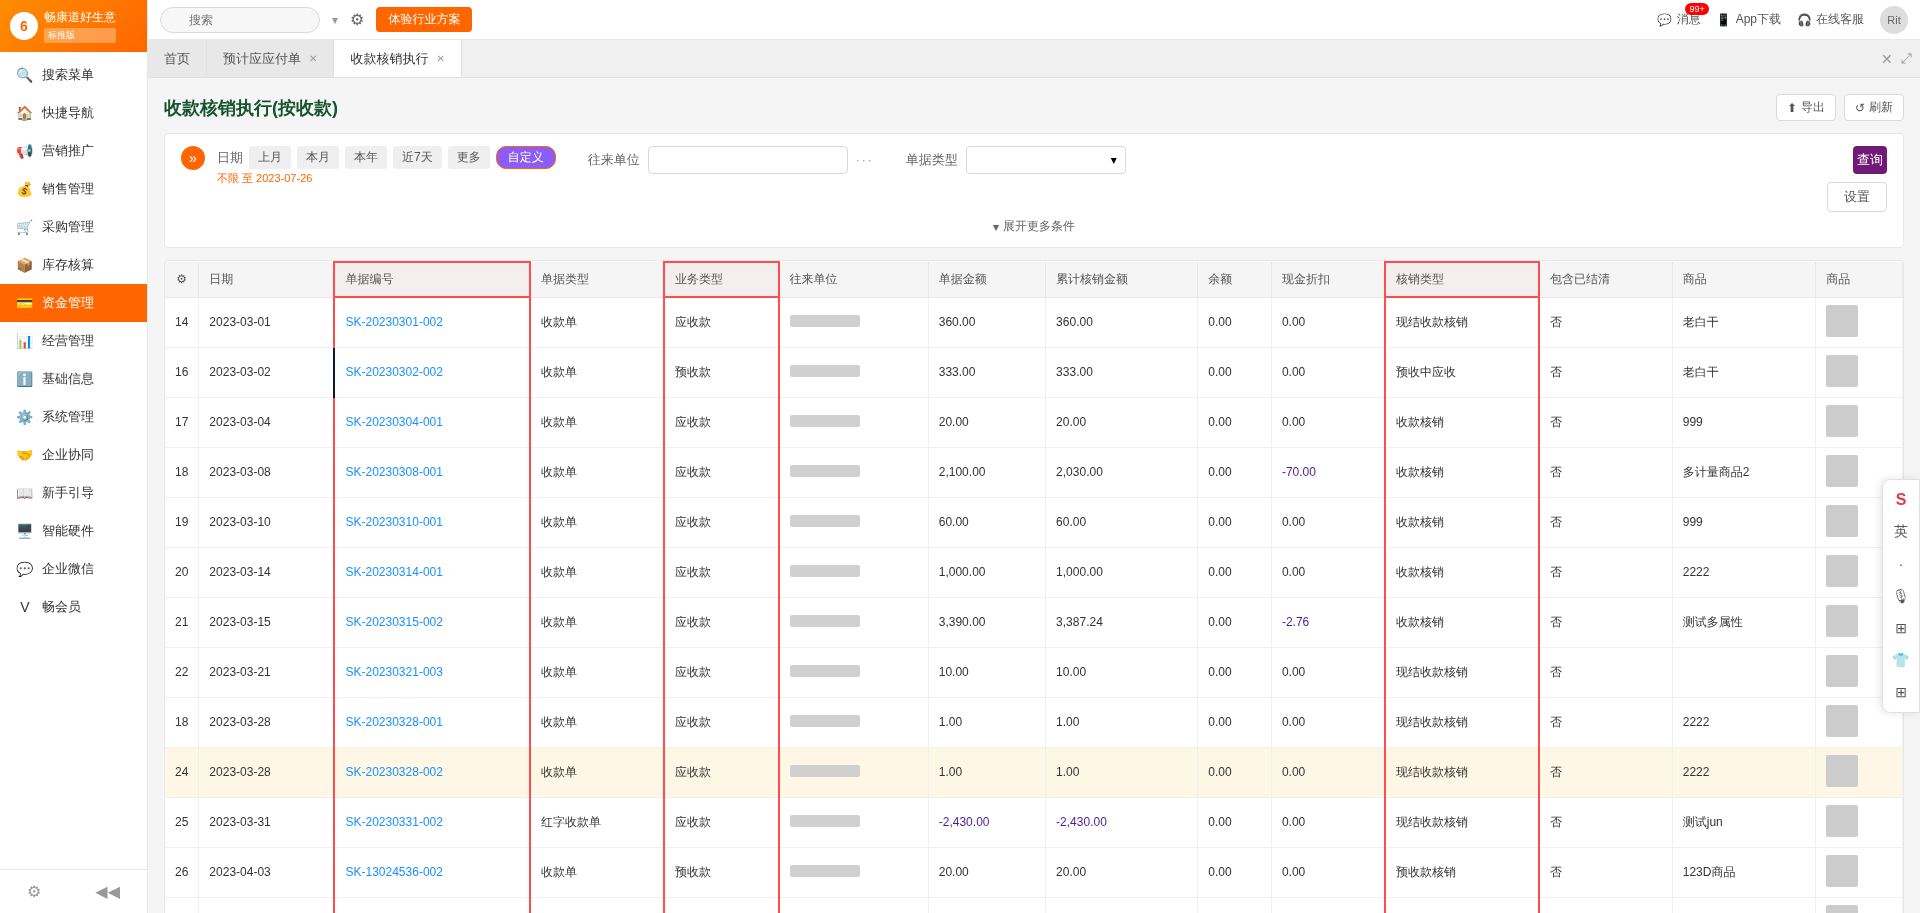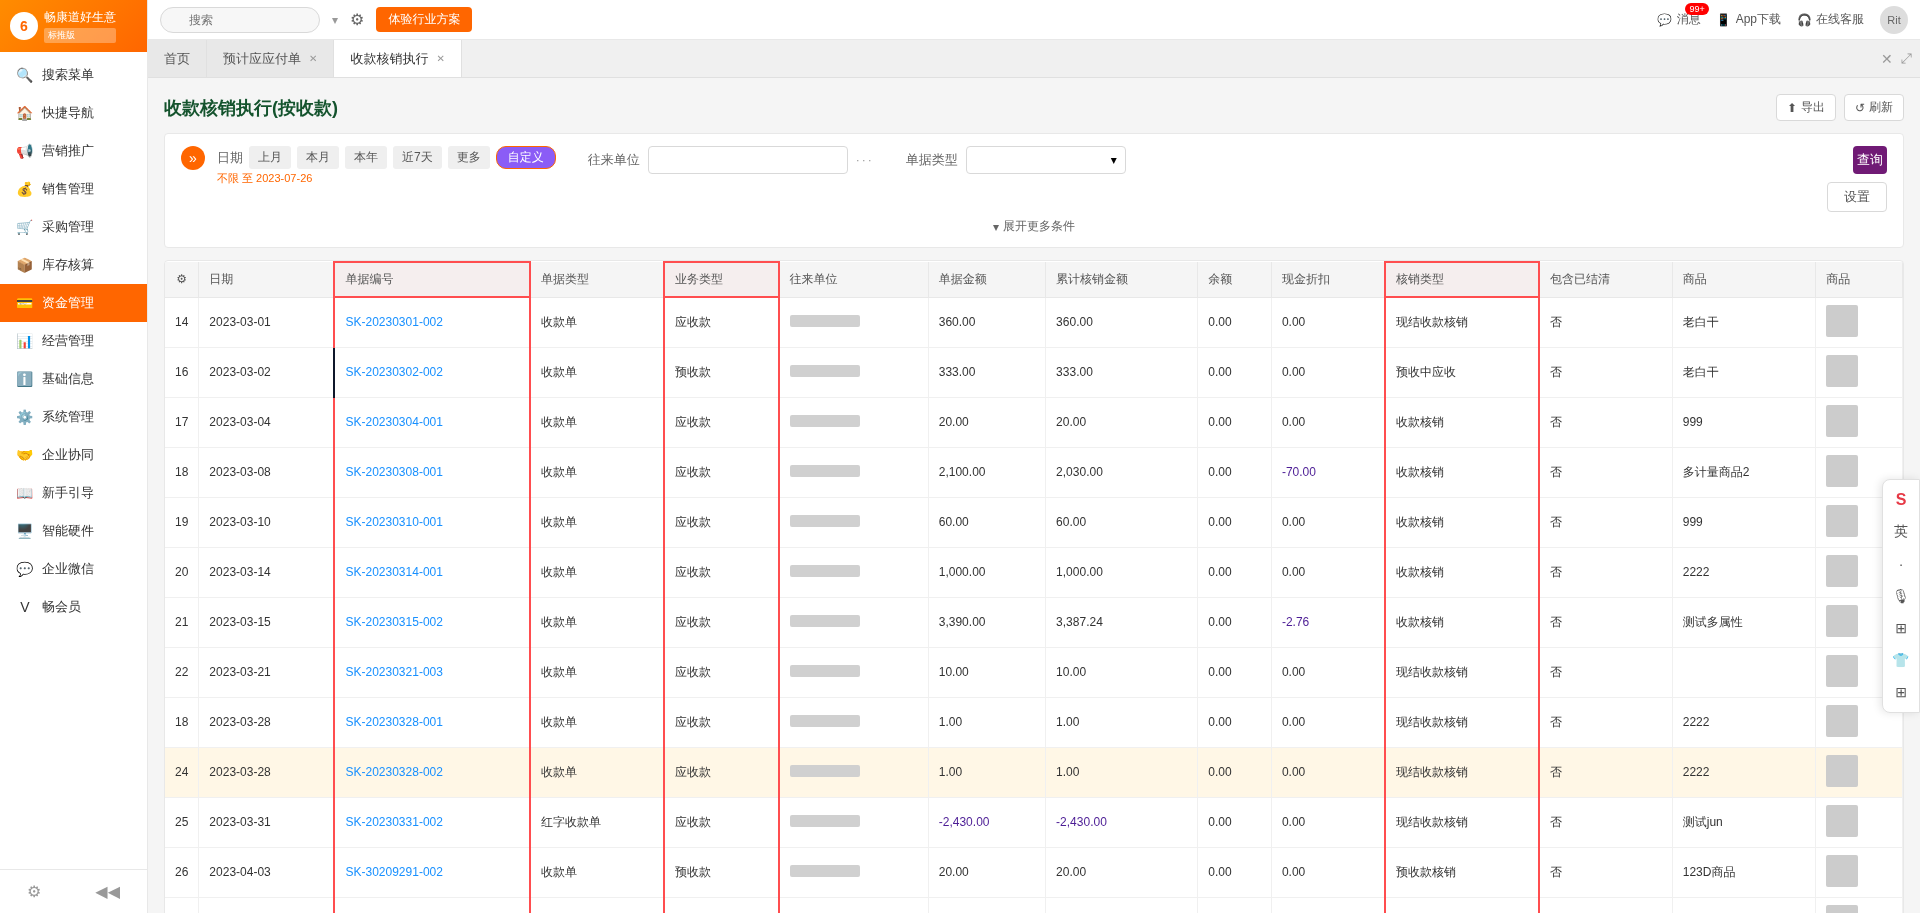--- a/index.html
+++ b/index.html
@@ -461,21 +461,21 @@
       <td>0.00</td>
       <td class="">0.00</td>
       <td style="border-left:2px solid #ff4d4f;border-right:2px solid #ff4d4f;">现结收款核销</td>
       <td>否</td>
       <td>测试jun</td>
       <td><span style="display:inline-block;width:32px;height:32px;background:#ccc;border-radius:2px;"></span></td>
     </tr>
               <tr>
       <td>26</td>
       <td>2023-04-03</td>
-      <td style="border-left:2px solid #ff4d4f;border-right:2px solid #ff4d4f;"><a href="#" class="link" style="color:#1890ff;text-decoration:none;">SK-30209291-002</a></td>
+      <td style="border-left:2px solid #ff4d4f;border-right:2px solid #ff4d4f;"><a href="#" class="link" style="color:#1890ff;text-decoration:none;">SK-13024536-002</a></td>
       <td>收款单</td>
       <td style="border-left:2px solid #ff4d4f;border-right:2px solid #ff4d4f;">预收款</td>
       <td><span style="display:inline-block;width:70px;height:12px;background:#d0d0d0;border-radius:2px;"></span></td>
       <td class="">20.00</td>
       <td class="">20.00</td>
       <td>0.00</td>
       <td class="">0.00</td>
       <td style="border-left:2px solid #ff4d4f;border-right:2px solid #ff4d4f;">预收款核销</td>
       <td>否</td>
       <td>123D商品</td>

